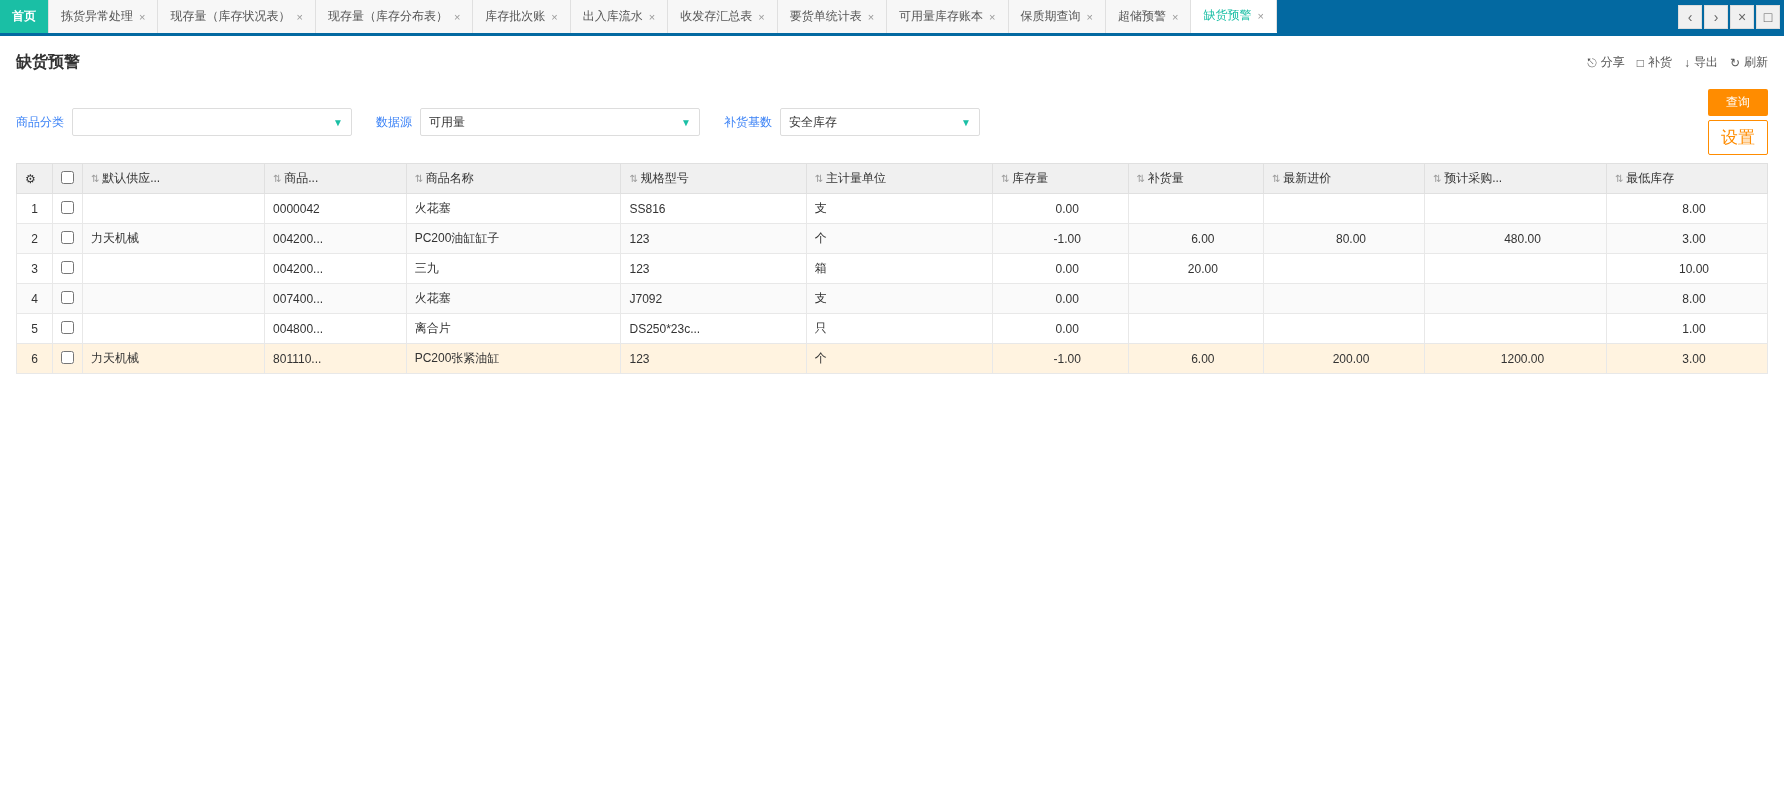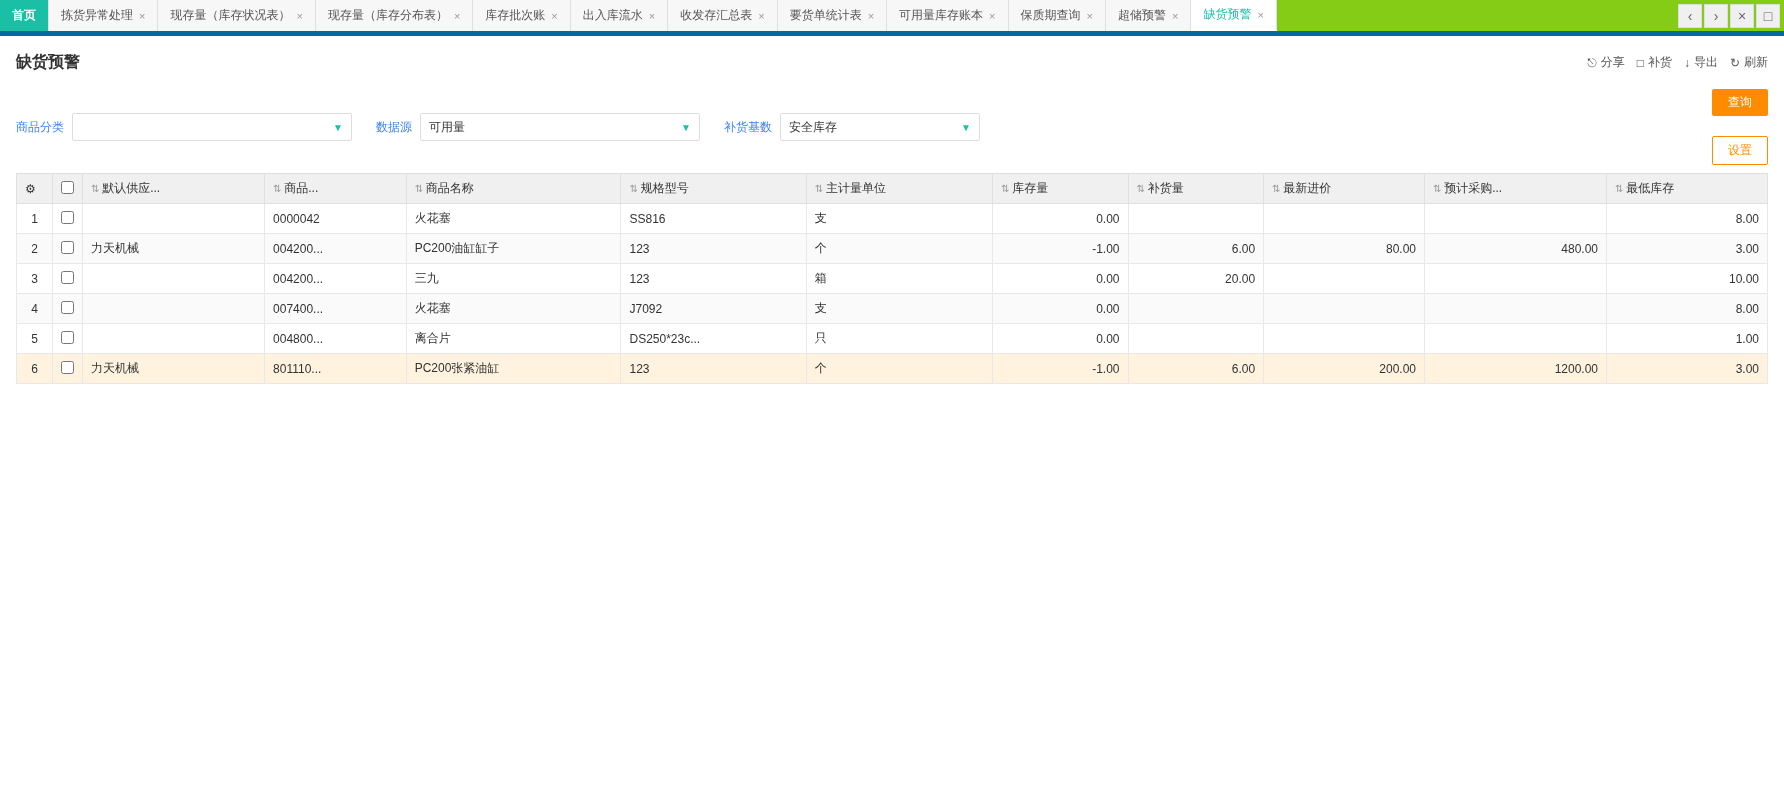--- a/index.html
+++ b/index.html
@@ -2,22 +2,22 @@
 <html><head>
   <meta charset="utf-8">
   <style>
     * { margin: 0; padding: 0; box-sizing: border-box; }
     body { font-family: 'Microsoft YaHei', Arial, sans-serif; font-size: 12px; background: #f5f5f5; color: #333; overflow: hidden; }
 
     
     .tab-bar {
       display: flex;
       align-items: center;
-      background: #84cc16;
-      border-bottom: 5px solid #0369a1;
+      background: #0369a1;
+      border-bottom: 3px solid #0369a1;
       height: 36px;
       overflow: hidden;
     }
     .tab-item {
       display: flex;
       align-items: center;
       padding: 0 12px;
       height: 100%;
       white-space: nowrap;
       cursor: pointer;
@@ -128,39 +128,39 @@
     }
     .filter-select .arrow { color: #1abfa5; font-size: 10px; }
     .filter-value {
       color: #333;
       text-align: center;
     }
     .filter-actions {
       margin-left: auto;
       display: flex;
       flex-direction: column;
-      gap: 20px;
+      gap: 4px;
     }
     .btn-query {
       background: #ff8c00;
       color: #fff;
       border: none;
       padding: 5px 16px;
       border-radius: 2px;
       cursor: pointer;
       font-size: 12px;
     }
     .btn-settings {
       background: #fff;
       color: #ff8c00;
       border: 1px solid #ff8c00;
       padding: 5px 12px;
       border-radius: 2px;
       cursor: pointer;
-      font-size: 12px;
+      font-size: 17px;
     }
 
     
     .data-table {
       width: 100%;
       border-collapse: collapse;
       font-size: 12px;
       margin-top: 8px;
     }
     .data-table th {
@@ -181,21 +181,21 @@
       color: #999;
     }
     .data-table td {
       border: 1px solid #e8e8e8;
       padding: 6px 8px;
       white-space: nowrap;
       color: #333;
     }
     .data-table tr:nth-child(even) td { background: #fafafa; }
     .data-table tr.highlighted td { background: #fff3e0; }
-    .data-table .num-col { text-align: right; padding-left: 22px; }
+    .data-table .num-col { text-align: center; padding-left: 22px; }
     .data-table .center-col { text-align: center; }
 
     .settings-icon-cell {
       text-align: center;
       cursor: pointer;
       color: #666;
     }
     .checkbox-cell {
       text-align: center;
     }

